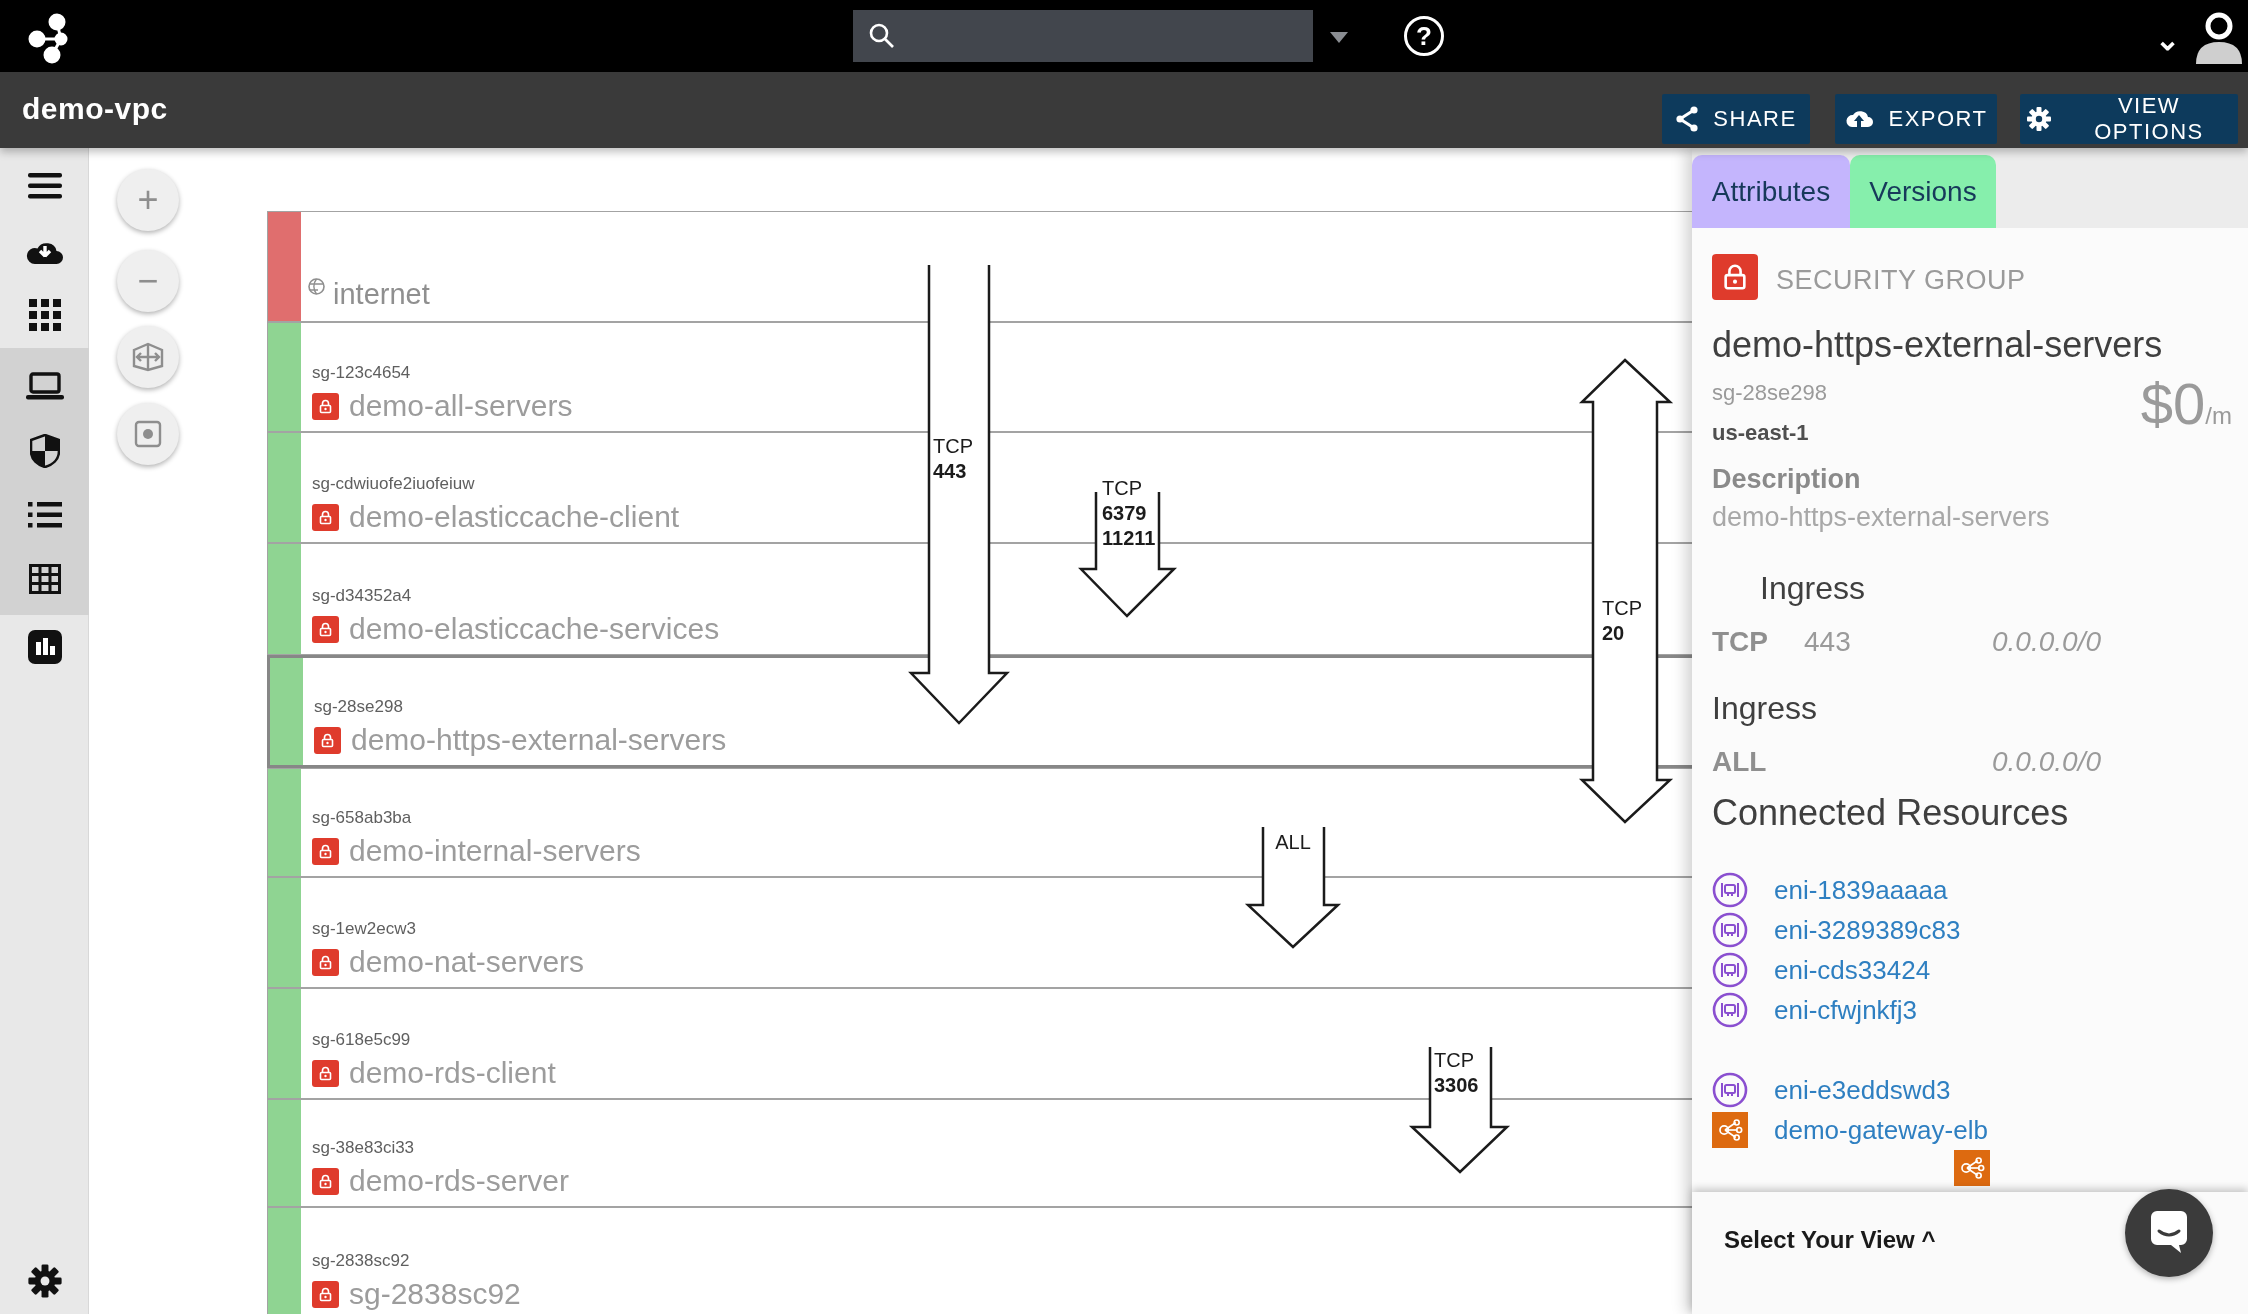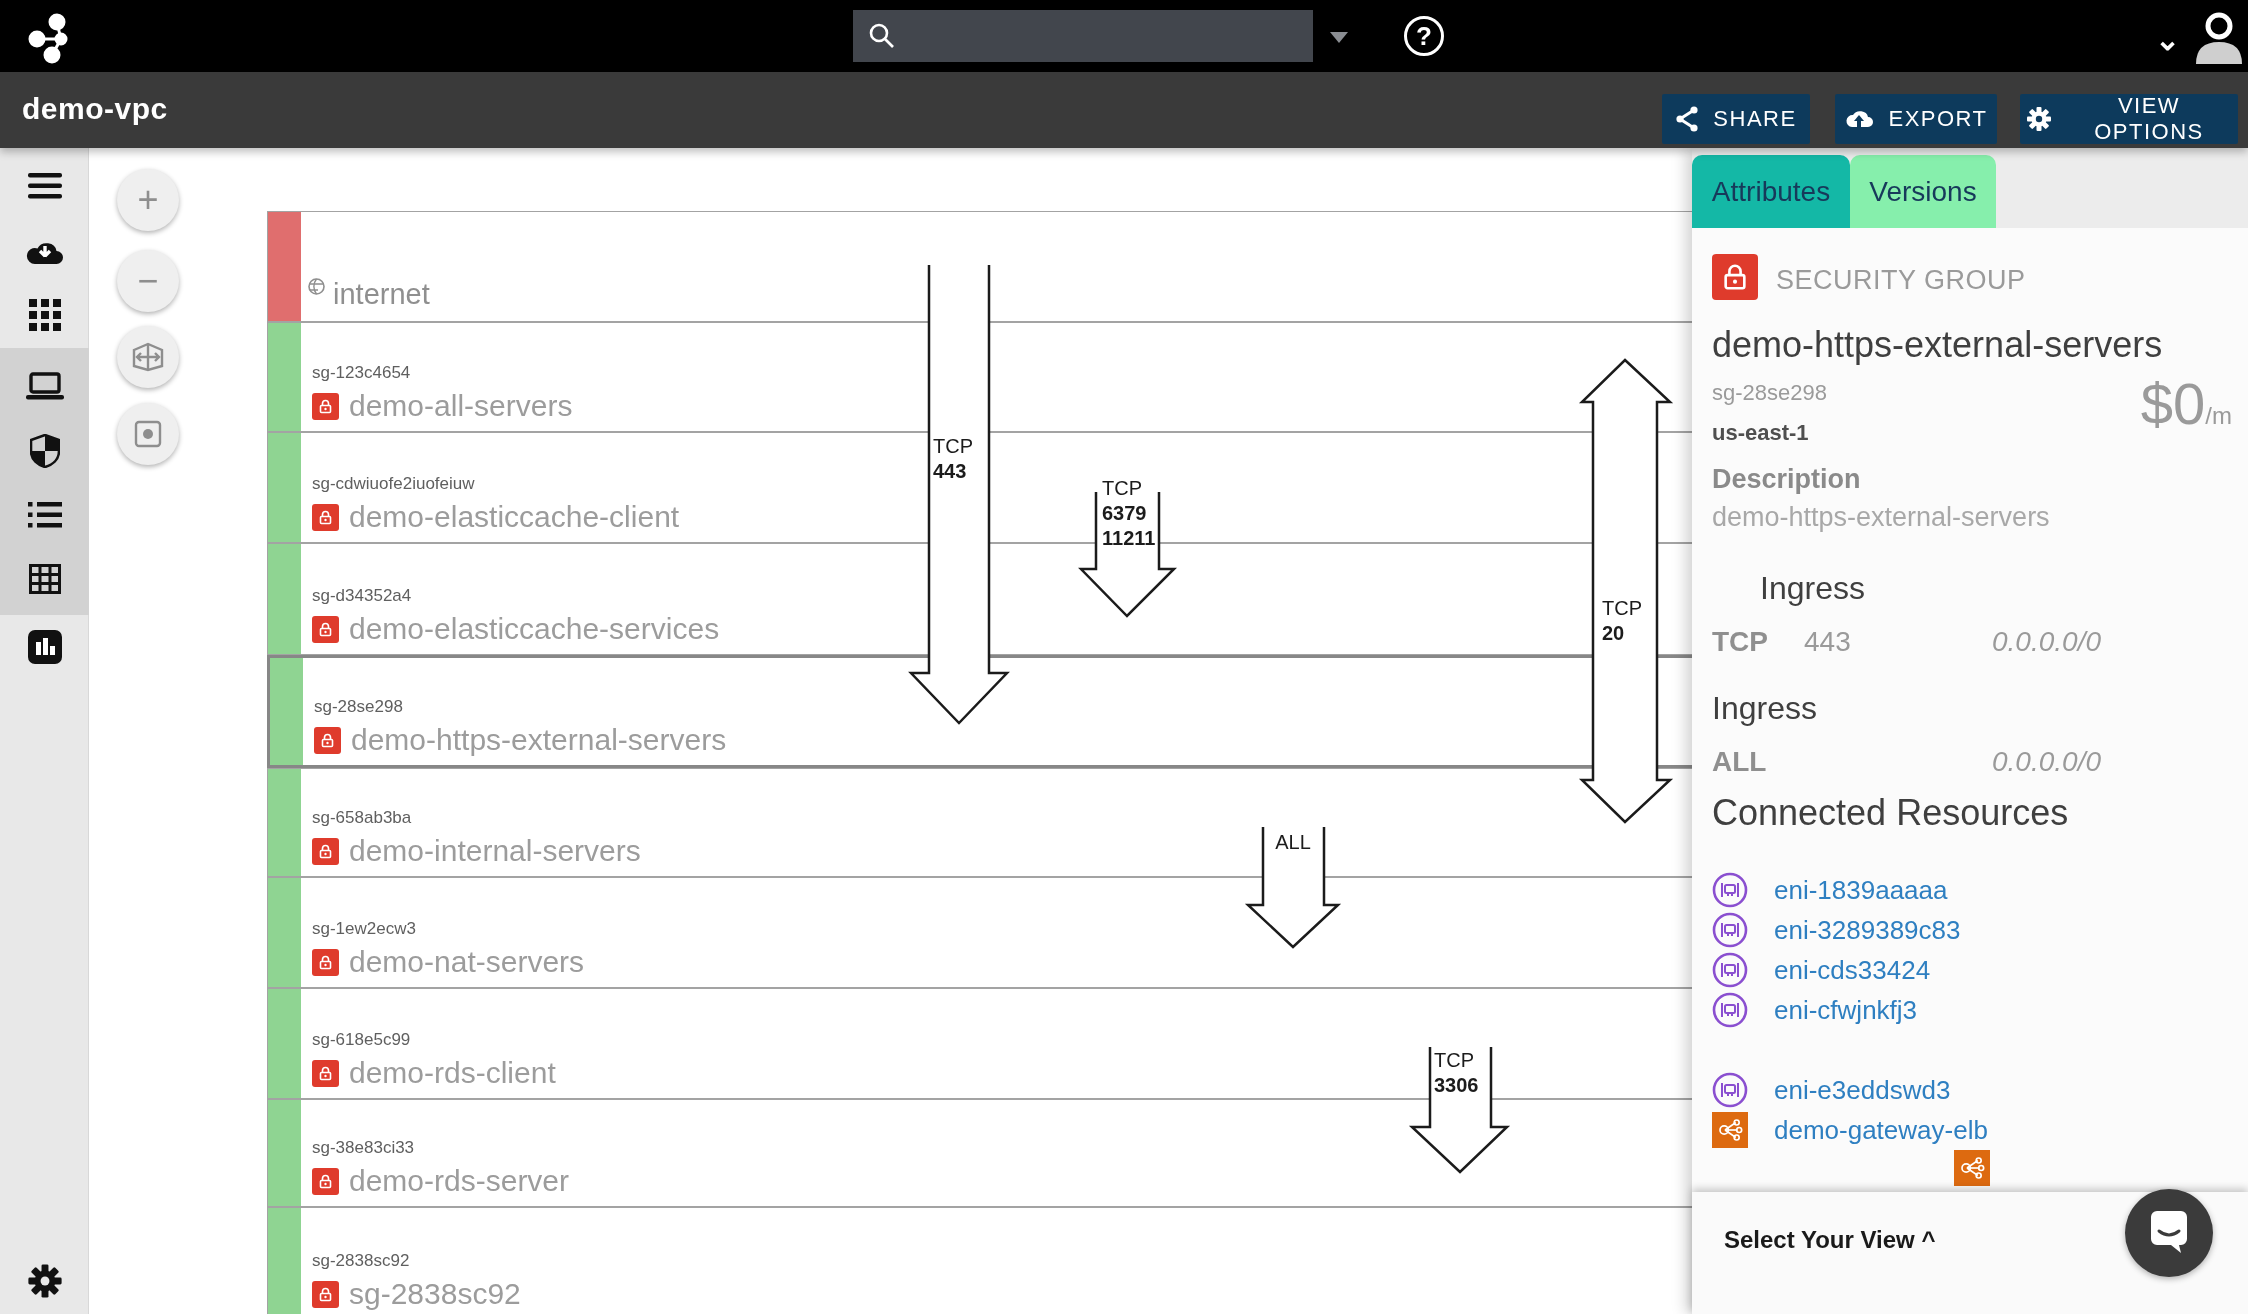--- a/index.html
+++ b/index.html
@@ -45,21 +45,21 @@
 
   .arrow{position:absolute;z-index:3;}
   .arrow svg{display:block;overflow:visible;}
   .arr-label{position:absolute;font-size:20px;color:#1c1c1c;line-height:25px;}
   .arr-label .bold{font-weight:bold;}
 
   
   .panel{position:absolute;left:1692px;top:148px;width:556px;height:1166px;background:#fbfbfb;z-index:20;box-shadow:-6px 0 14px rgba(0,0,0,.18);}
   .tabbar{position:absolute;left:0;top:0;width:556px;height:80px;background:#ececec;}
   .tab{position:absolute;top:7px;height:73px;display:flex;align-items:center;justify-content:center;font-size:28px;color:#17395a;border-radius:10px 10px 0 0;cursor:pointer;}
-  .tab-attributes{left:0;width:158px;background:#14b8a6;}
+  .tab-attributes{left:0;width:158px;background:#c4b5fd;}
   .tab-versions{left:158px;width:146px;background:#86efac;}
   .sg-badge-lg{position:absolute;left:20px;top:106px;width:46px;height:46px;background:#df3b2c;border-radius:4px;display:flex;align-items:center;justify-content:center;}
   .sg-type{position:absolute;left:84px;top:117px;font-size:27px;color:#9a9a9a;letter-spacing:.5px;}
   .sg-title{position:absolute;left:20px;top:176px;font-size:36px;color:#3f3f3f;}
   .sg-id{position:absolute;left:20px;top:232px;font-size:22px;color:#9a9a9a;}
   .sg-region{position:absolute;left:20px;top:272px;font-size:22px;font-weight:bold;color:#4f4f4f;}
   .cost{position:absolute;right:16px;top:222px;color:#9a9a9a;text-align:center;}
   .cost .amt{font-size:58px;}
   .cost .per{font-size:24px;}
   .desc-label{position:absolute;left:20px;top:316px;font-size:27px;font-weight:bold;color:#8a8a8a;}

